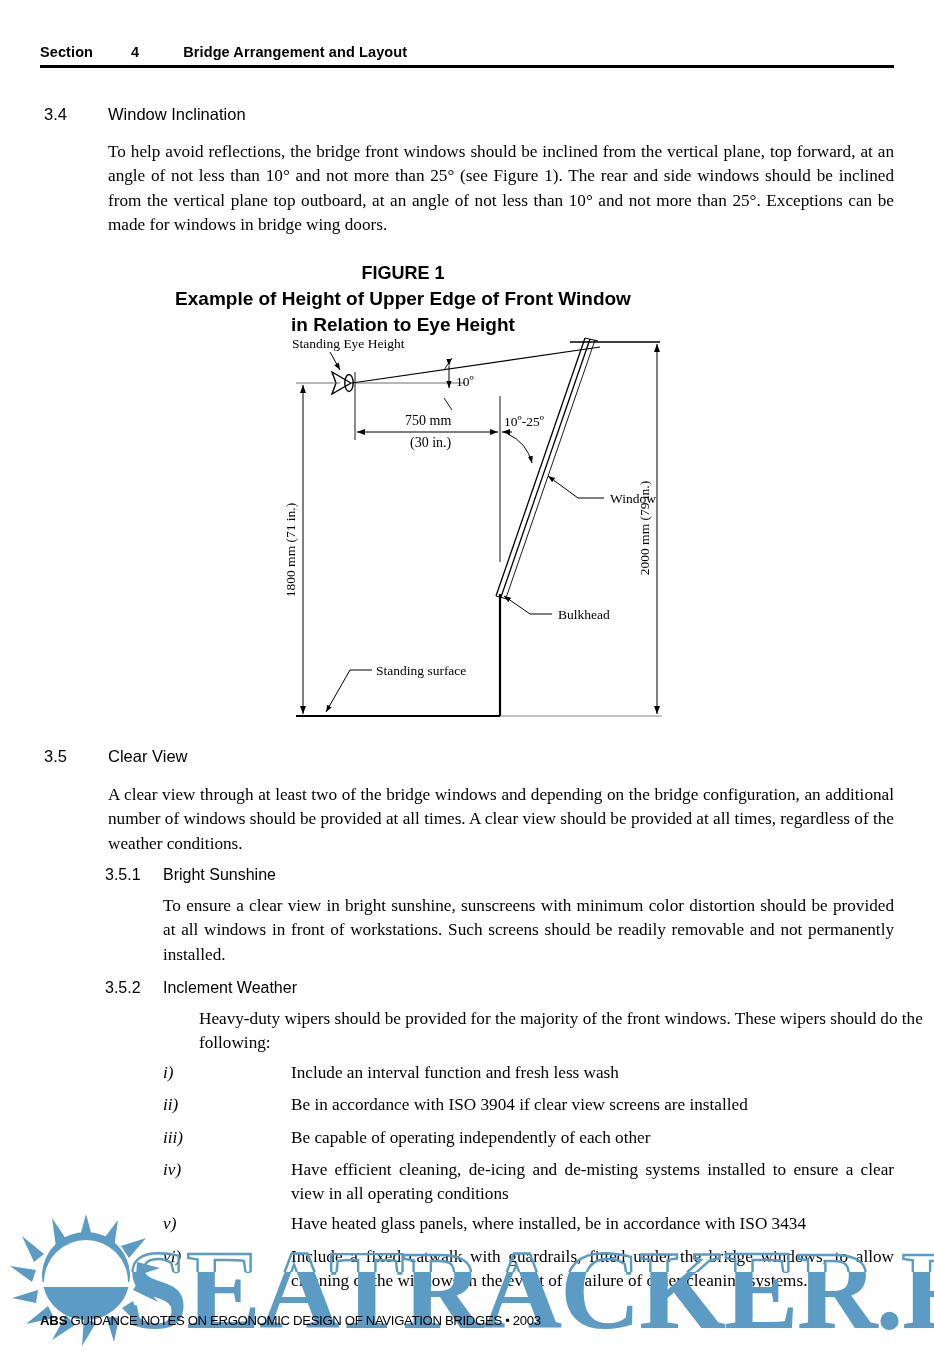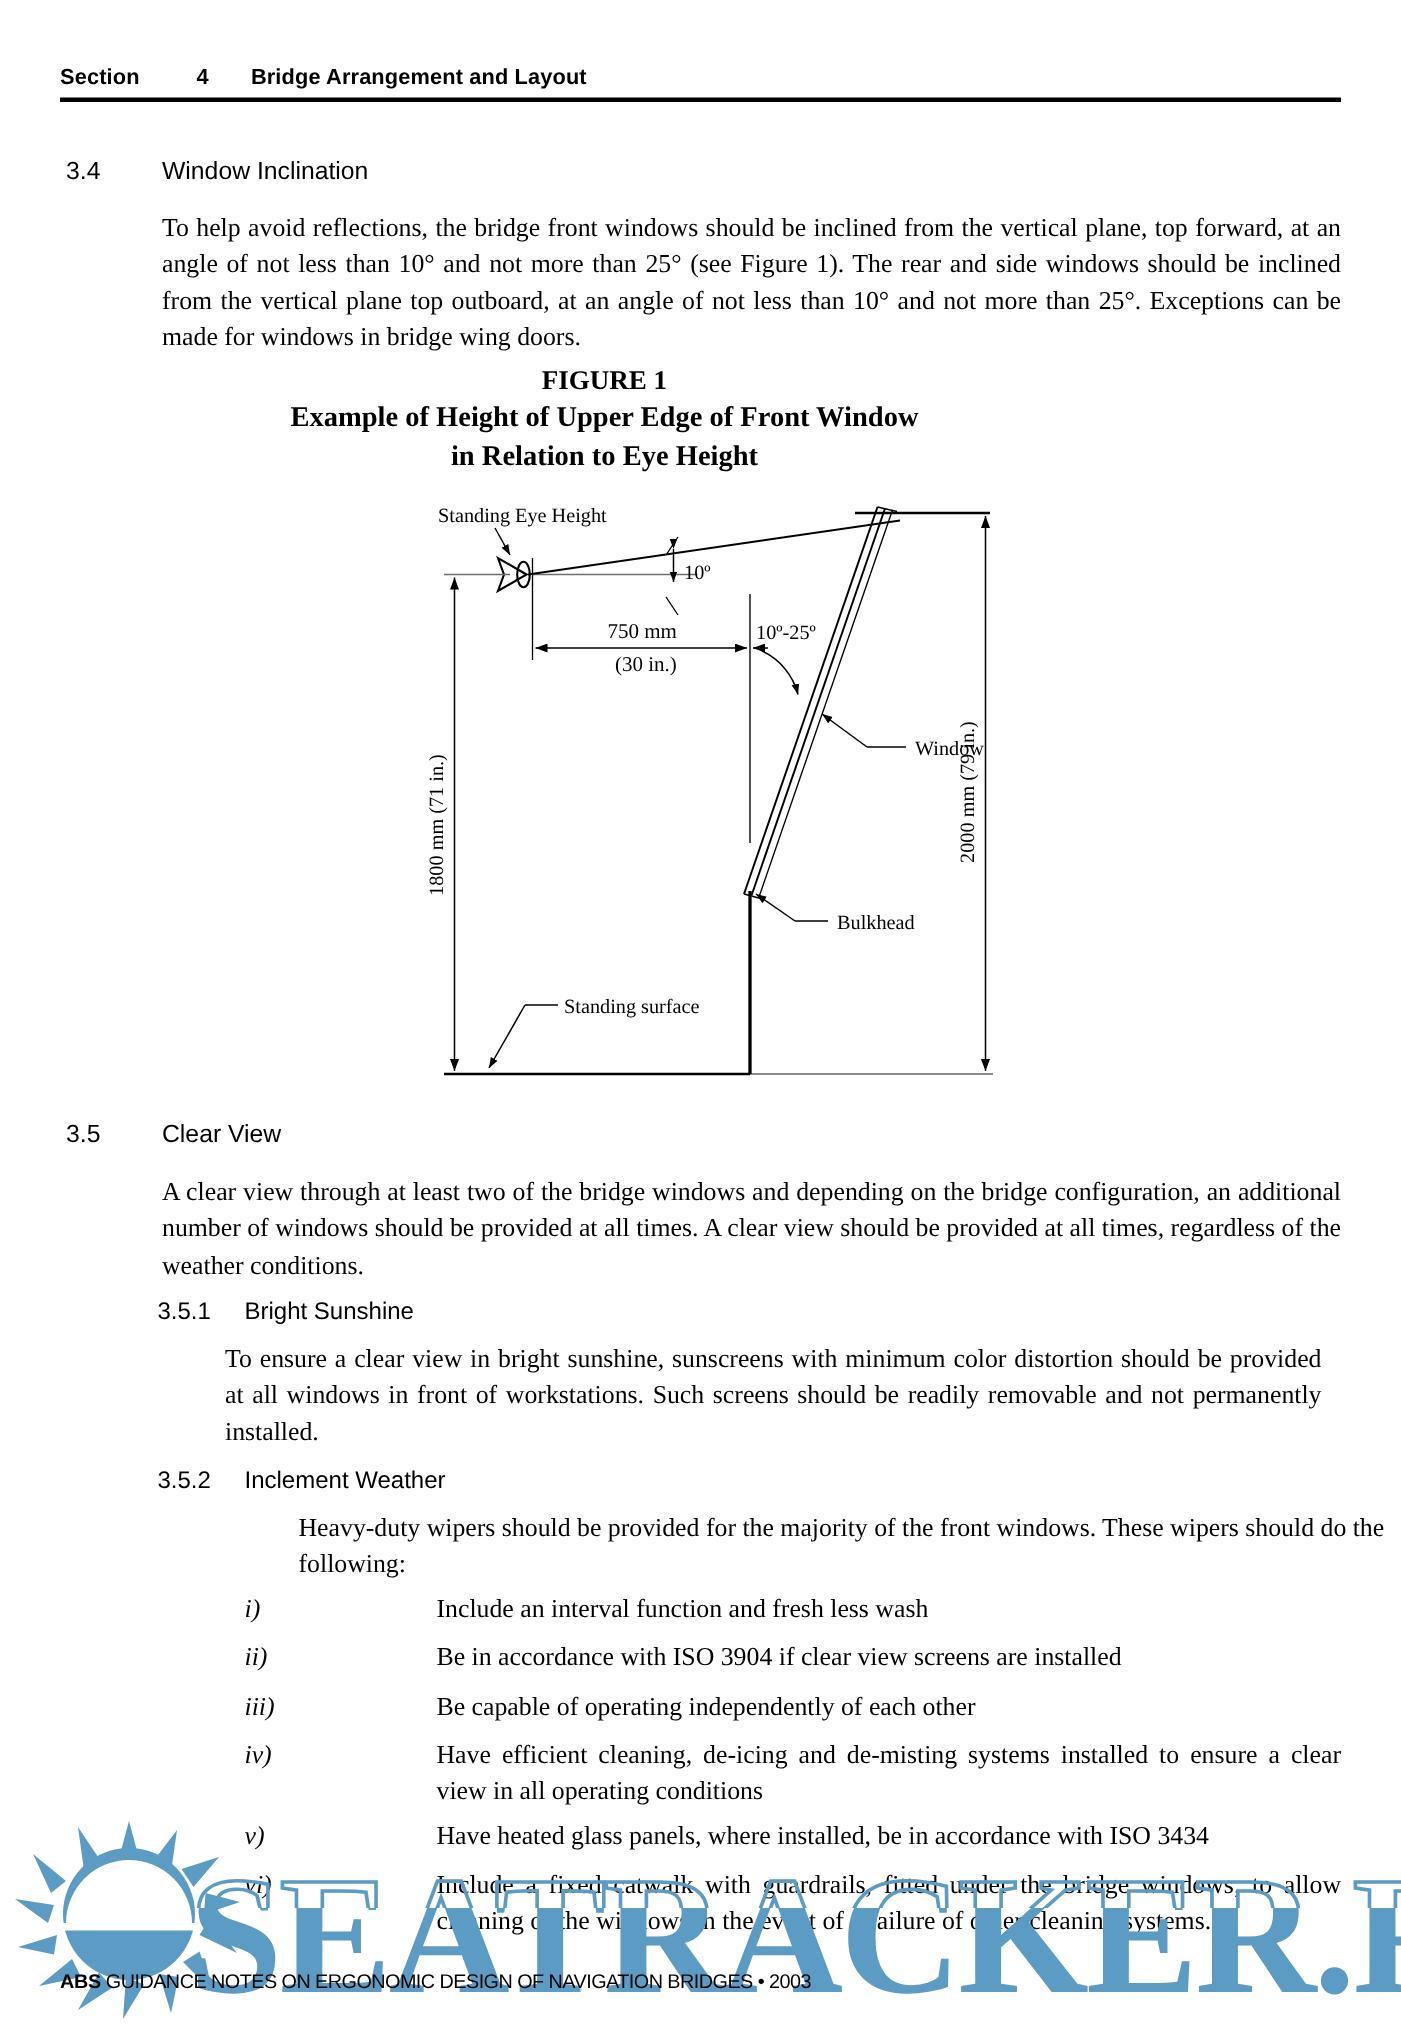--- a/index.html
+++ b/index.html
@@ -26,21 +26,21 @@
   .page-header-row {
     font-family: "Liberation Sans", sans-serif;
     font-weight: bold;
     font-size: 14.5px;
     letter-spacing: .1px;
     white-space: nowrap;
     padding-bottom: 5px;
   }
   .hdr-section { display: inline-block; }
   .hdr-num { display: inline-block; margin-left: 38px; }
-  .hdr-title { display: inline-block; margin-left: 28px; }
+  .hdr-title { display: inline-block; margin-left: 44px; }
   .page-header-rule {
     border-bottom: 3px solid #000;
     width: 854px;
     margin-top: 0px;
   }
 
   
   .h2 {
     position: absolute;
     font-family: "Liberation Sans", sans-serif;
@@ -67,24 +67,25 @@
     text-justify: inter-word;
   }
   .para.nojust { text-align: left; margin-left: 36px; }
 
   
   .fig-caption {
     position: absolute;
     left: 0;
     width: 806px;
     text-align: center;
-    font-family: Liberation Serif, serif;
+    font-family: Liberation Sans, sans-serif;
     font-weight: bold;
     font-size: 19px;
     line-height: 26px;
+    margin-top: 20px;
   }
   .fig-caption .l1 { font-size: 18px; }
 
   
   .figure-wrap {
     position: absolute;
     left: 0px;
     top: 330px;
     width: 934px;
     height: 400px;
@@ -252,21 +253,21 @@
 <div class="h2" style="left:44px; top:747px;">
   <span class="num">3.5</span><span>Clear View</span>
 </div>
 
 <div class="para" style="left:108px; top:783px; width:786px;">A clear view through at least two of the bridge windows and depending on the bridge configuration, an additional number of windows should be provided at all times. A clear view should be provided at all times, regardless of the weather conditions.</div>
 
 <div class="h3" style="left:105px; top:866px;">
   <span class="num">3.5.1</span><span>Bright Sunshine</span>
 </div>
 
-<div class="para" style="left:150px; top:894px; width:731px;font-family:Liberation Serif, serif;">To ensure a clear view in bright sunshine, sunscreens with minimum color distortion should be provided at all windows in front of workstations.  Such screens should be readily removable and not permanently installed.</div>
+<div class="para" style="left:163px; top:894px; width:731px;font-family:Liberation Serif, serif;">To ensure a clear view in bright sunshine, sunscreens with minimum color distortion should be provided at all windows in front of workstations.  Such screens should be readily removable and not permanently installed.</div>
 
 <div class="h3" style="left:105px; top:979px;">
   <span class="num">3.5.2</span><span>Inclement Weather</span>
 </div>
 
 <div class="para nojust" style="left:163px; top:1007px; width:731px;">Heavy-duty wipers should be provided for the majority of the front windows.  These wipers should do the following:</div>
 
 <div class="li-row" style="left:163px; top:1061px; width:731px; height:26px;">
   <span class="li-mark">i)</span>
   <span class="li-text" style="width:603px;">Include an interval function and fresh less wash</span>

